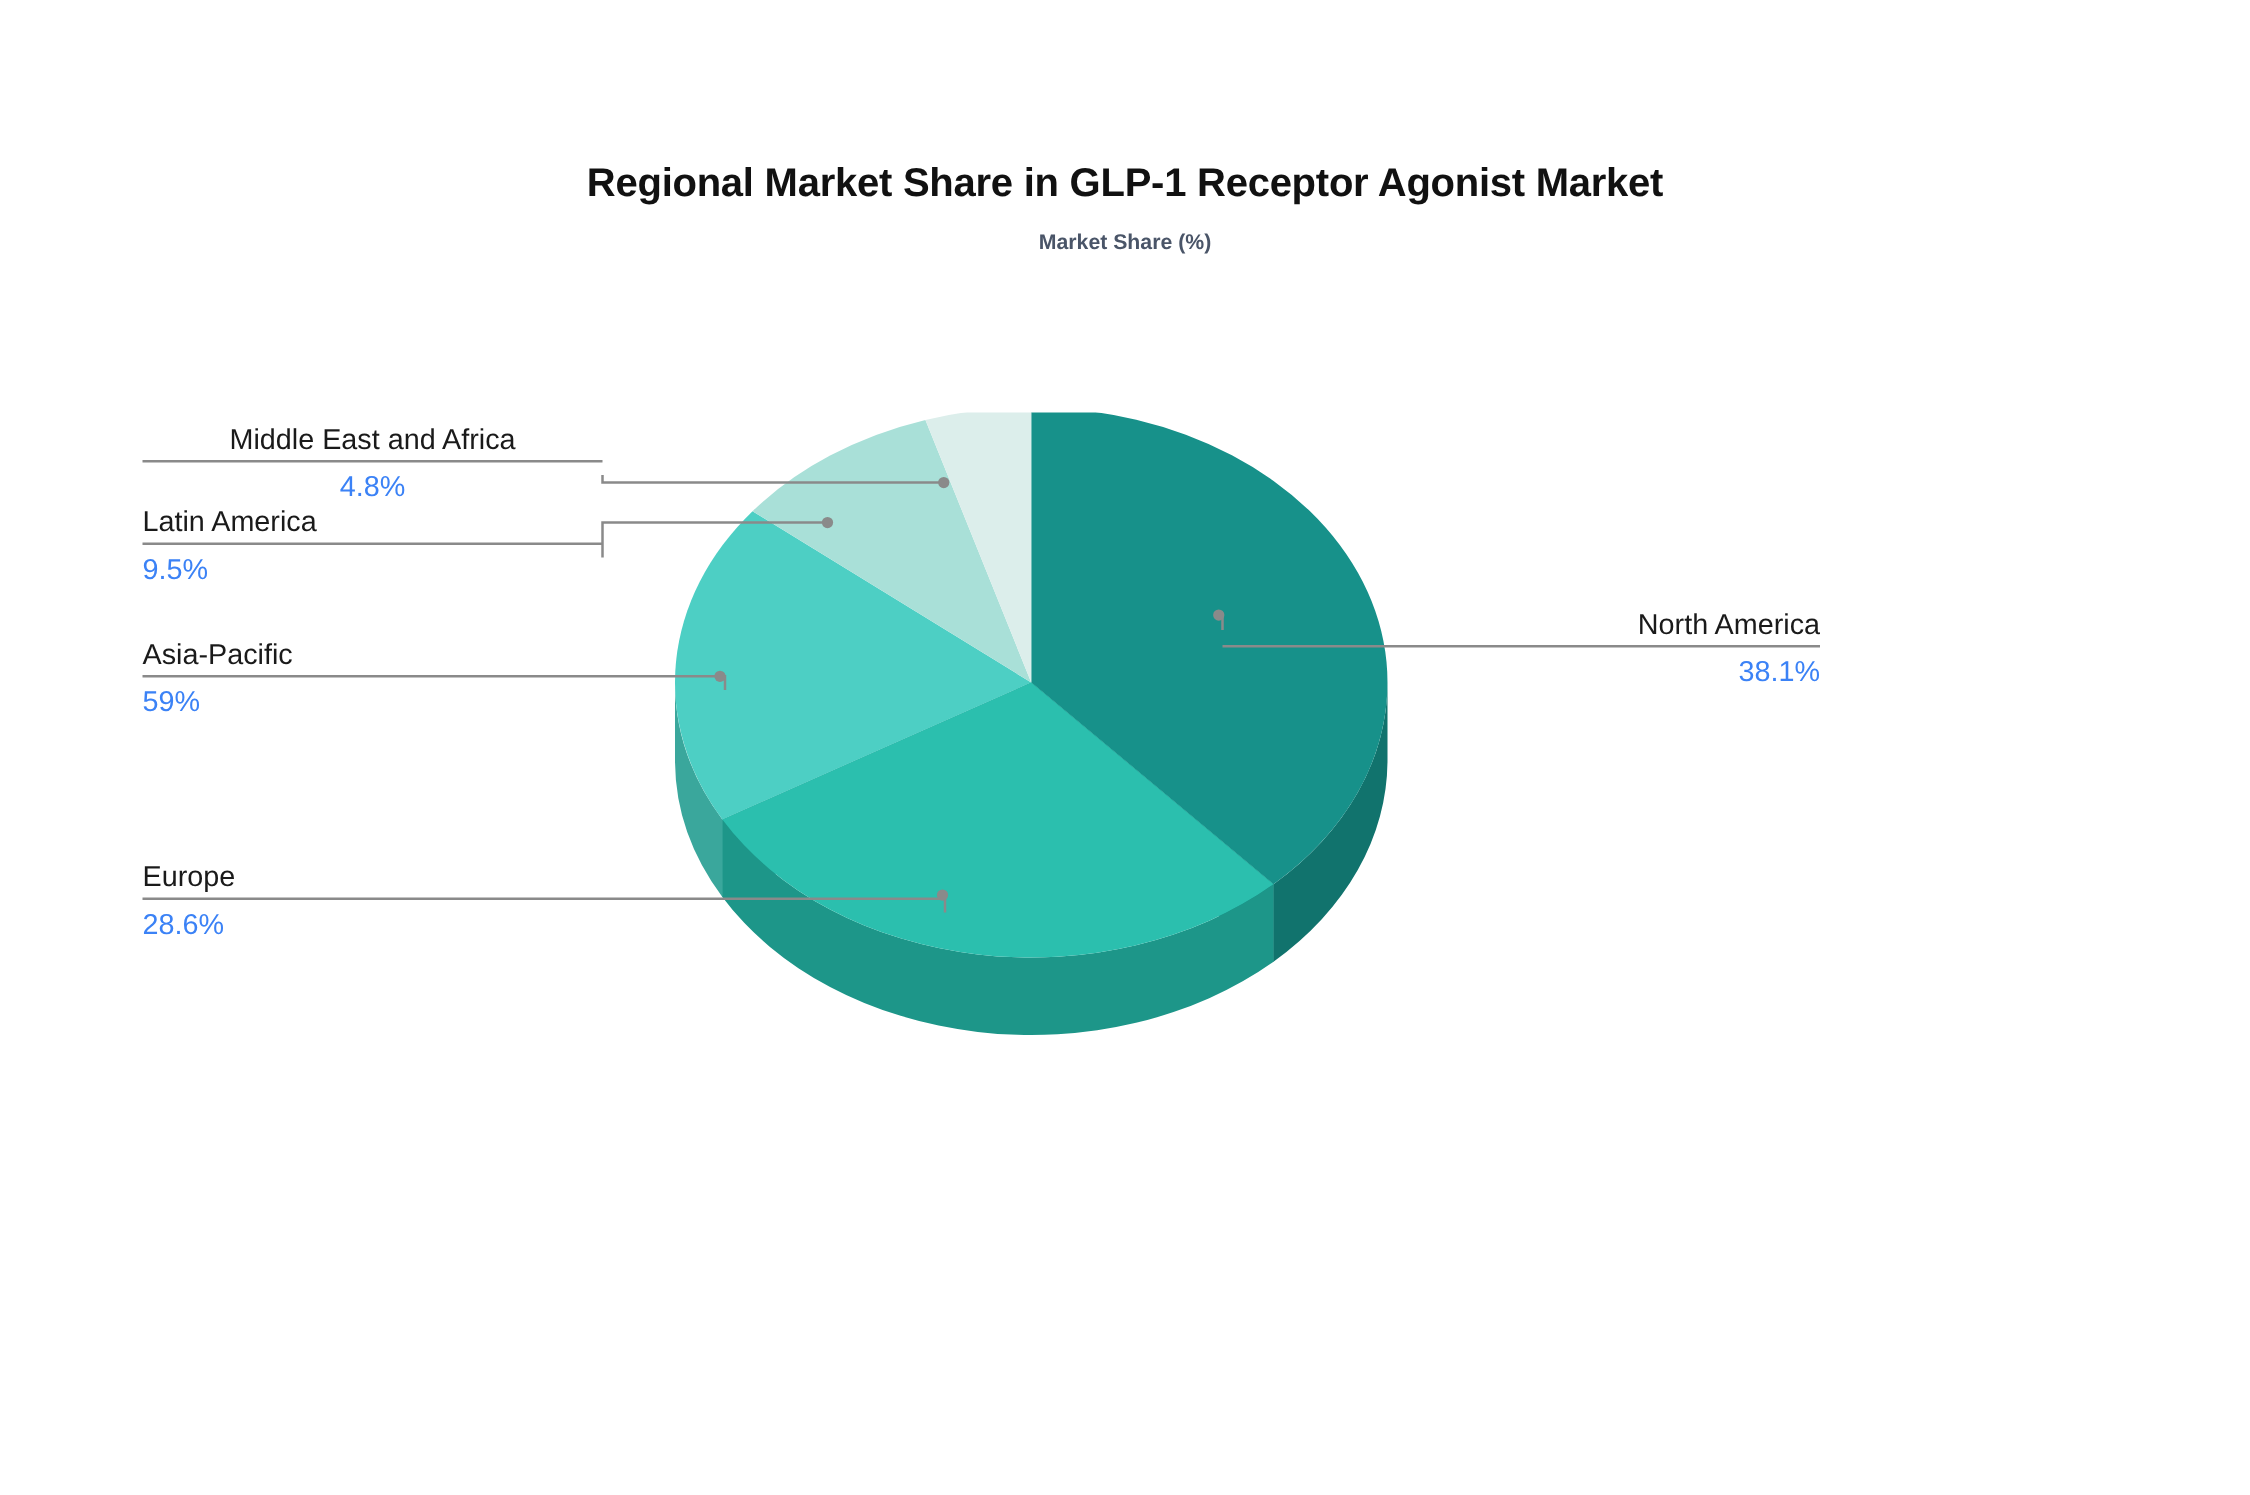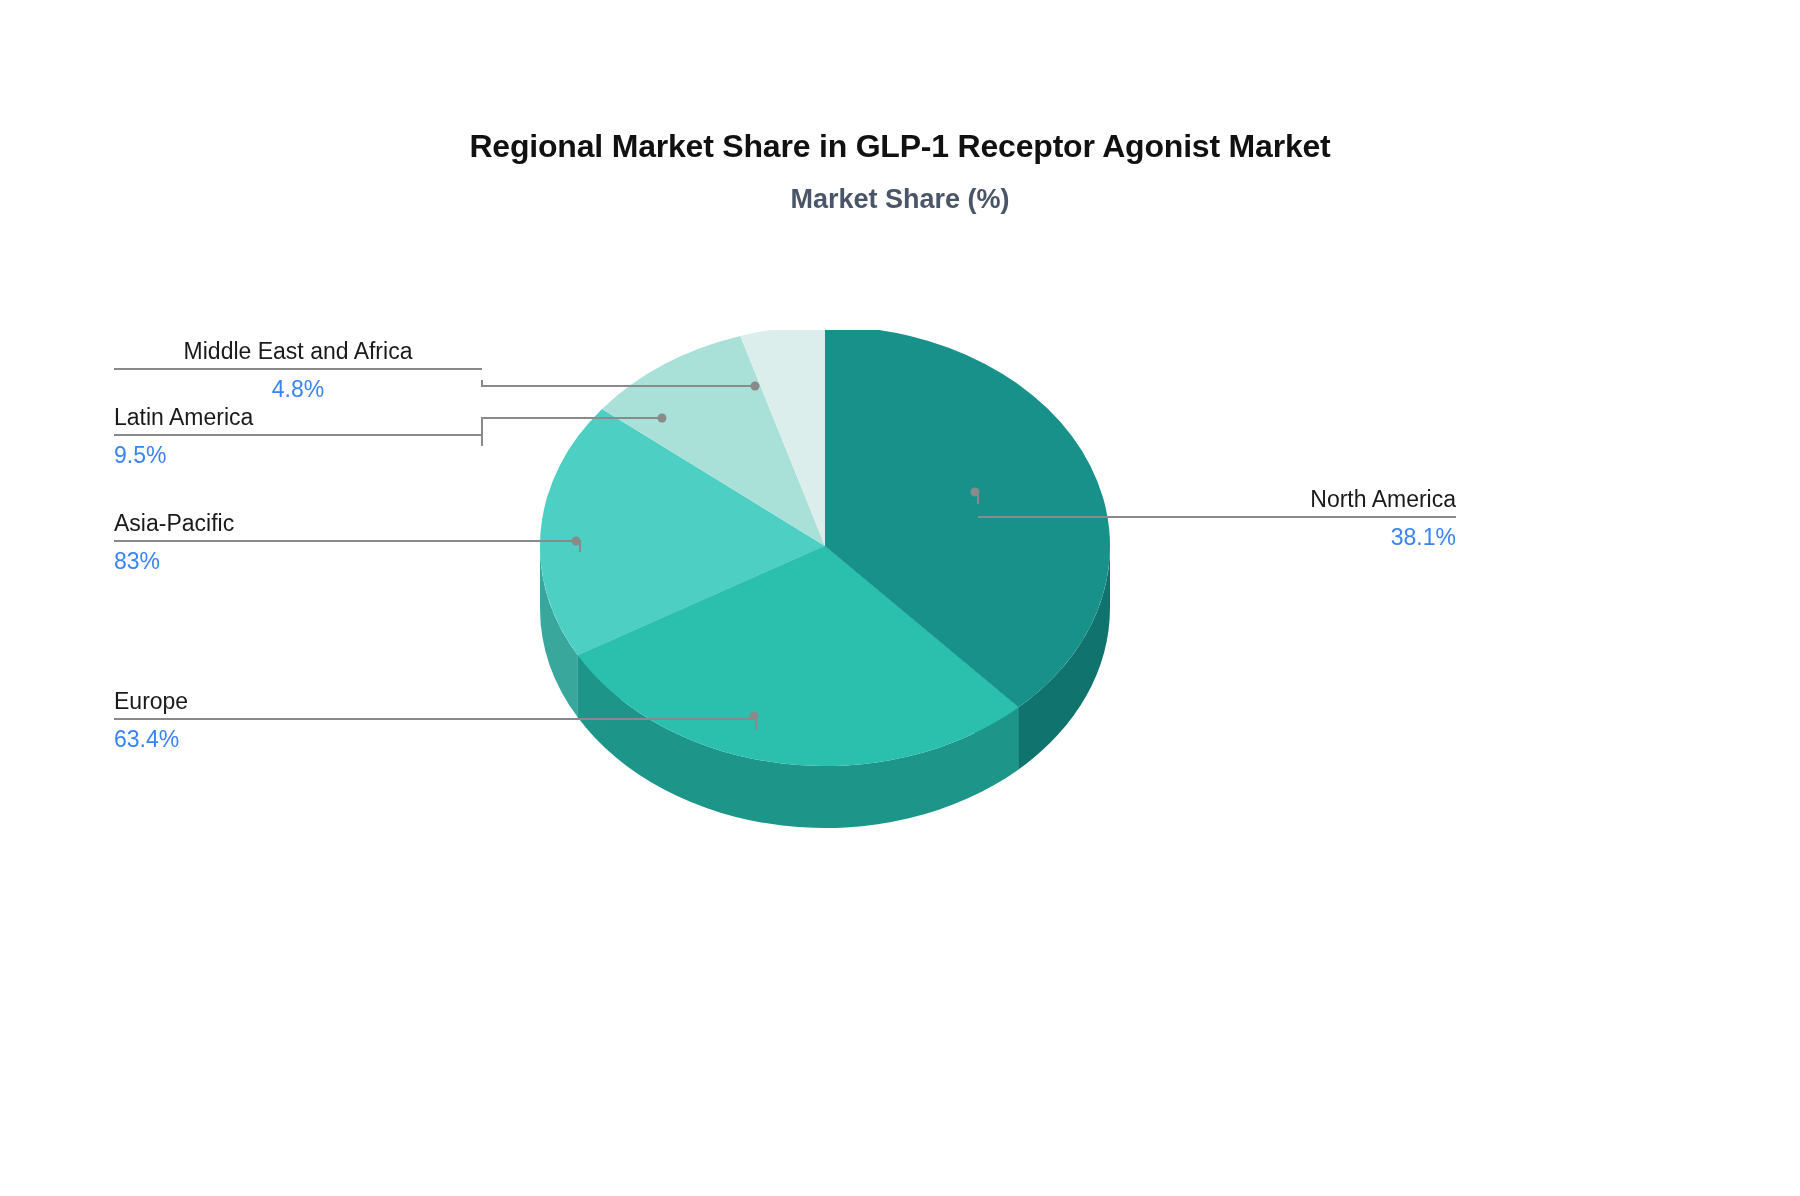--- a/index.html
+++ b/index.html
@@ -27,21 +27,21 @@
     font-weight: bold;
     color: #111111;
     letter-spacing: -0.2px;
   }
   #chart-subtitle {
     position: absolute;
     left: 0;
     top: 184px;
     width: 1800px;
     text-align: center;
-    font-size: 27px;
+    font-size: 17px;
     font-weight: bold;
     color: #4a5568;
   }
 
   
   #pie-svg {
     position: absolute;
     left: 540px;
     top: 330px;
   }
@@ -156,27 +156,27 @@
 
   <div class="callout" style="left:114px; top:402px; width:368px;">
     <div class="cl-name">Latin America</div>
     <div class="cl-rule"></div>
     <div class="cl-value">9.5%</div>
   </div>
 
   <div class="callout" style="left:114px; top:508px; width:466px;">
     <div class="cl-name">Asia-Pacific</div>
     <div class="cl-rule"></div>
-    <div class="cl-value">83%</div>
+    <div class="cl-value">59%</div>
   </div>
 
   <div class="callout" style="left:114px; top:686px; width:642px;">
     <div class="cl-name">Europe</div>
     <div class="cl-rule"></div>
-    <div class="cl-value">63.4%</div>
+    <div class="cl-value">28.6%</div>
   </div>
 
   <div class="callout right" style="left:978px; top:460px; width:478px;margin-top:24px;">
     <div class="cl-name">North America</div>
     <div class="cl-rule"></div>
     <div class="cl-value">38.1%</div>
   </div>
 
   <div id="amr-logo">
     <div class="amr-text">AMR</div>

